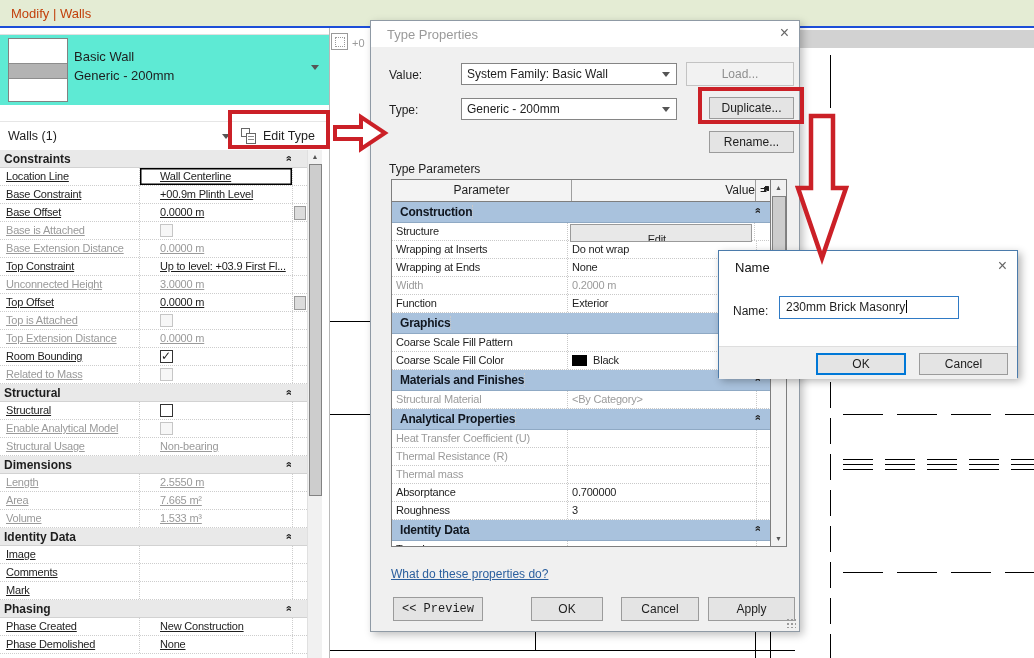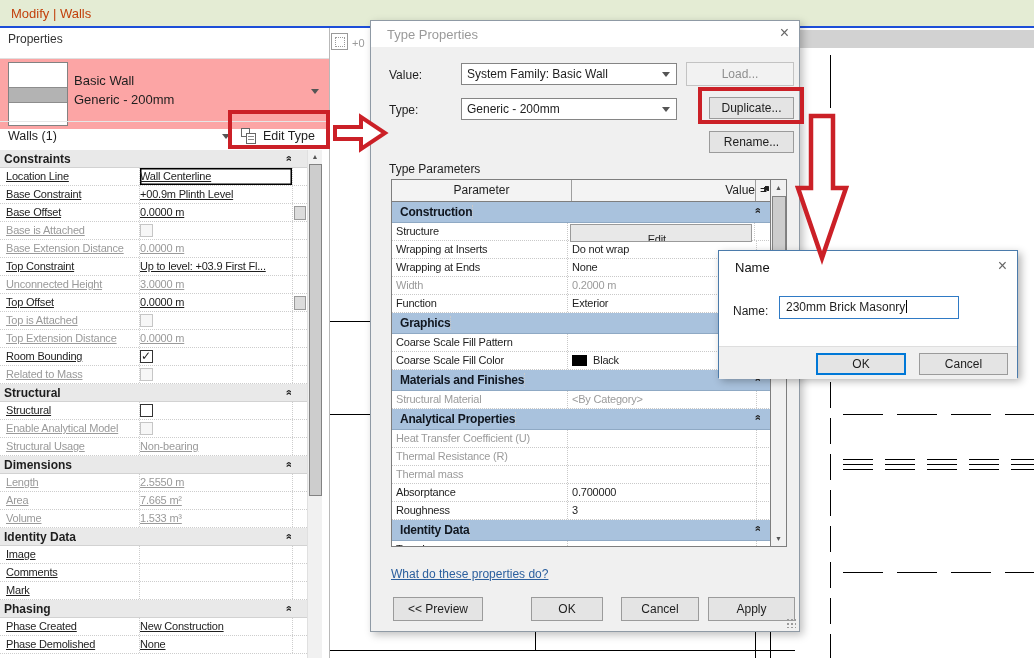--- a/index.html
+++ b/index.html
@@ -17,21 +17,21 @@
   .cad.dashv{background:repeating-linear-gradient(180deg,#000 0 26px,transparent 26px 36px);}
   .cad.dashh{background:repeating-linear-gradient(90deg,#000 0 40px,transparent 40px 54px);}
   .cad.dashw{background:repeating-linear-gradient(90deg,#000 0 30px,transparent 30px 42px);}
   .canvas-icon{left:331px;top:33px;width:15px;height:15px;border:1px solid #9a9a9a;background:#fff;z-index:1;}
   .canvas-icon i{position:absolute;left:3px;top:3px;width:8px;height:8px;border:1px dotted #9a9a9a;display:block;}
   .canvas-dim{left:352px;top:37px;color:#9a9a9a;font-size:11px;z-index:1;}
 
   
   .panel{left:0;top:28px;width:330px;height:630px;background:#fff;border-right:1px solid #b9b9b9;z-index:5;box-sizing:border-box;}
   .panel-title{position:absolute;left:8px;top:4px;font-size:12px;color:#333;}
-  .selector{position:absolute;left:0;top:30px;width:329px;height:70px;background:#fca5a5;border-top:1px solid #e0e0e0;}
+  .selector{position:absolute;left:0;top:6px;width:329px;height:70px;background:#5eead4;border-top:1px solid #e0e0e0;}
   .thumb{position:absolute;left:8px;top:3px;width:58px;height:62px;border:1px solid #828282;background:#fff;}
   .thumb i{position:absolute;left:0;top:24px;width:100%;height:14px;background:#b3b3b3;border-top:1px solid #8d8d8d;border-bottom:1px solid #8d8d8d;display:block;}
   .sel-fam{position:absolute;left:74px;top:14px;font-size:13px;}
   .sel-typ{position:absolute;left:74px;top:33px;font-size:13px;}
   .tri-down{width:0;height:0;border-left:4px solid transparent;border-right:4px solid transparent;border-top:5px solid #555;display:inline-block;}
   .sel-arrow{position:absolute;right:10px;top:30px;}
   .walls-row{position:absolute;left:0;top:93px;width:329px;height:29px;border-top:1px solid #e6e6e6;}
   .walls-label{position:absolute;left:8px;top:7px;font-size:12.5px;}
   .walls-arrow{position:absolute;left:222px;top:12px;}
   .edit-type-btn{position:absolute;left:241px;top:2px;width:86px;height:25px;cursor:pointer;}
@@ -40,21 +40,21 @@
   .et-icon .b{position:absolute;left:5px;top:5px;width:8px;height:9px;border:1px solid #666;background:#fff;}
   .et-icon .b i{position:absolute;left:1px;top:2px;width:6px;height:1px;background:#888;display:block;box-shadow:0 3px 0 #888;}
   .et-label{position:absolute;left:22px;top:5px;font-size:12.5px;}
 
   .pgrid{position:absolute;left:0;top:122px;width:307px;}
   .pg-header{height:18px;background:#e9e9e9;border-bottom:1px solid #d2d2d2;font-weight:bold;font-size:12px;line-height:18px;padding-left:4px;position:relative;box-sizing:border-box;}
   .dbl{position:absolute;right:16px;top:3px;transform:rotate(-90deg);font-size:11px;color:#222;font-weight:bold;line-height:11px;}
   .prow{height:18px;display:flex;border-bottom:1px dotted #cdcdcd;font-size:11px;letter-spacing:-0.2px;box-sizing:border-box;text-decoration:underline;}
   .prow.dis{color:#9a9a9a;}
   .plabel{width:140px;padding-left:6px;line-height:17px;border-right:1px dotted #cdcdcd;white-space:nowrap;overflow:hidden;box-sizing:border-box;}
-  .pval{width:152px;padding-left:0;line-height:17px;white-space:nowrap;overflow:hidden;box-sizing:border-box;position:relative;}
+  .pval{width:152px;padding-left:20px;line-height:17px;white-space:nowrap;overflow:hidden;box-sizing:border-box;position:relative;}
   .pval.selected{box-shadow:inset 0 0 0 1.5px #000;}
   .pmini{width:15px;border-left:1px dotted #cdcdcd;box-sizing:border-box;}
   .minibtn{display:none;}
   .minibtn.on{display:block;width:10px;height:12px;margin:2px auto;background:#dcdcdc;border:1px solid #9a9a9a;}
   .ctl{display:none;}
   .ctl.cb-on,.ctl.cb-off,.ctl.cb-dis{display:inline-block;width:11px;height:11px;margin-top:2px;background:#fff;position:relative;}
   .ctl.cb-on{border:1px solid #333;}
   .ctl.cb-on::after{content:"✓";position:absolute;left:0px;top:-3px;font-size:12px;color:#222;}
   .ctl.cb-off{border:1px solid #333;}
   .ctl.cb-dis{border:1px solid #c6c6c6;background:#f7f7f7;}
@@ -525,21 +525,21 @@
       </div>
     <div class="tpscroll">
       <span class="up">▲</span>
       <span class="thumb"></span>
       <span class="dn">▼</span>
     </div>
   </div>
 
   <span class="tp-link">What do these properties do?</span>
 
-  <div class="btn" style="left:22px;top:576px;width:90px;">&lt;&lt; Preview</div>
+  <div class="btn" style="left:22px;top:576px;width:90px;font-family:Liberation Mono, monospace;">&lt;&lt; Preview</div>
   <div class="btn" style="left:160px;top:576px;width:72px;">OK</div>
   <div class="btn" style="left:250px;top:576px;width:78px;">Cancel</div>
   <div class="btn" style="left:337px;top:576px;width:87px;">Apply</div>
   <span class="grip"></span>
 </div>
 
 <div class="abs nd">
   <span class="nd-title">Name</span>
   <span class="dlg-close" style="top:6px;">×</span>
   <div class="nd-footer"></div>

